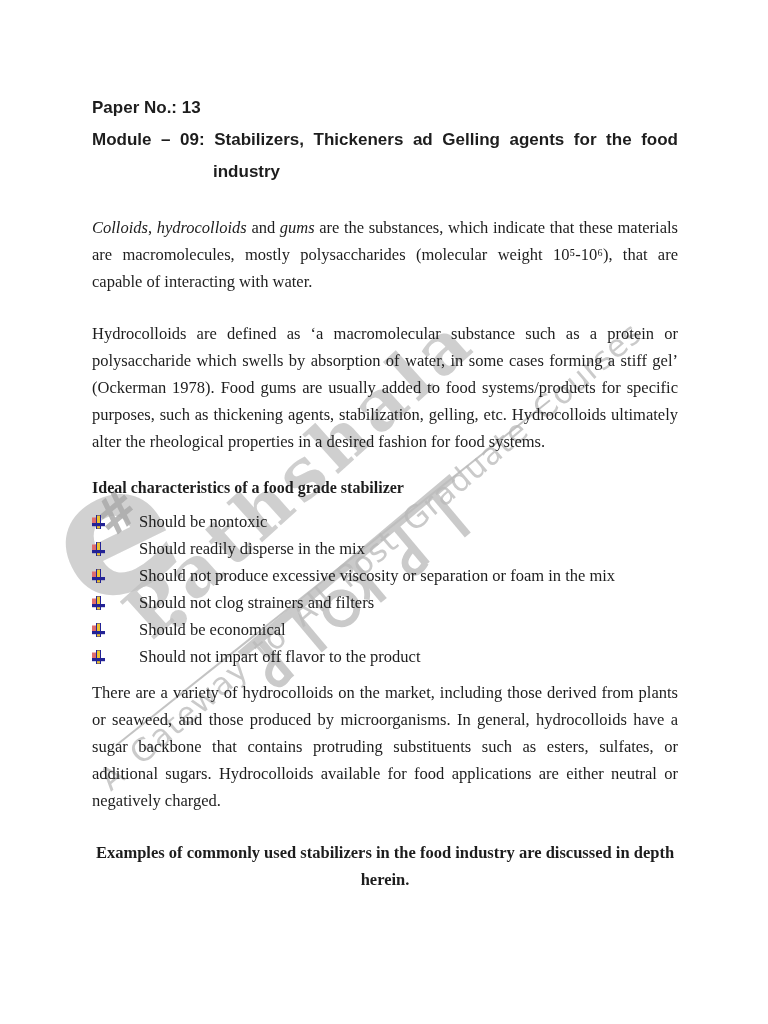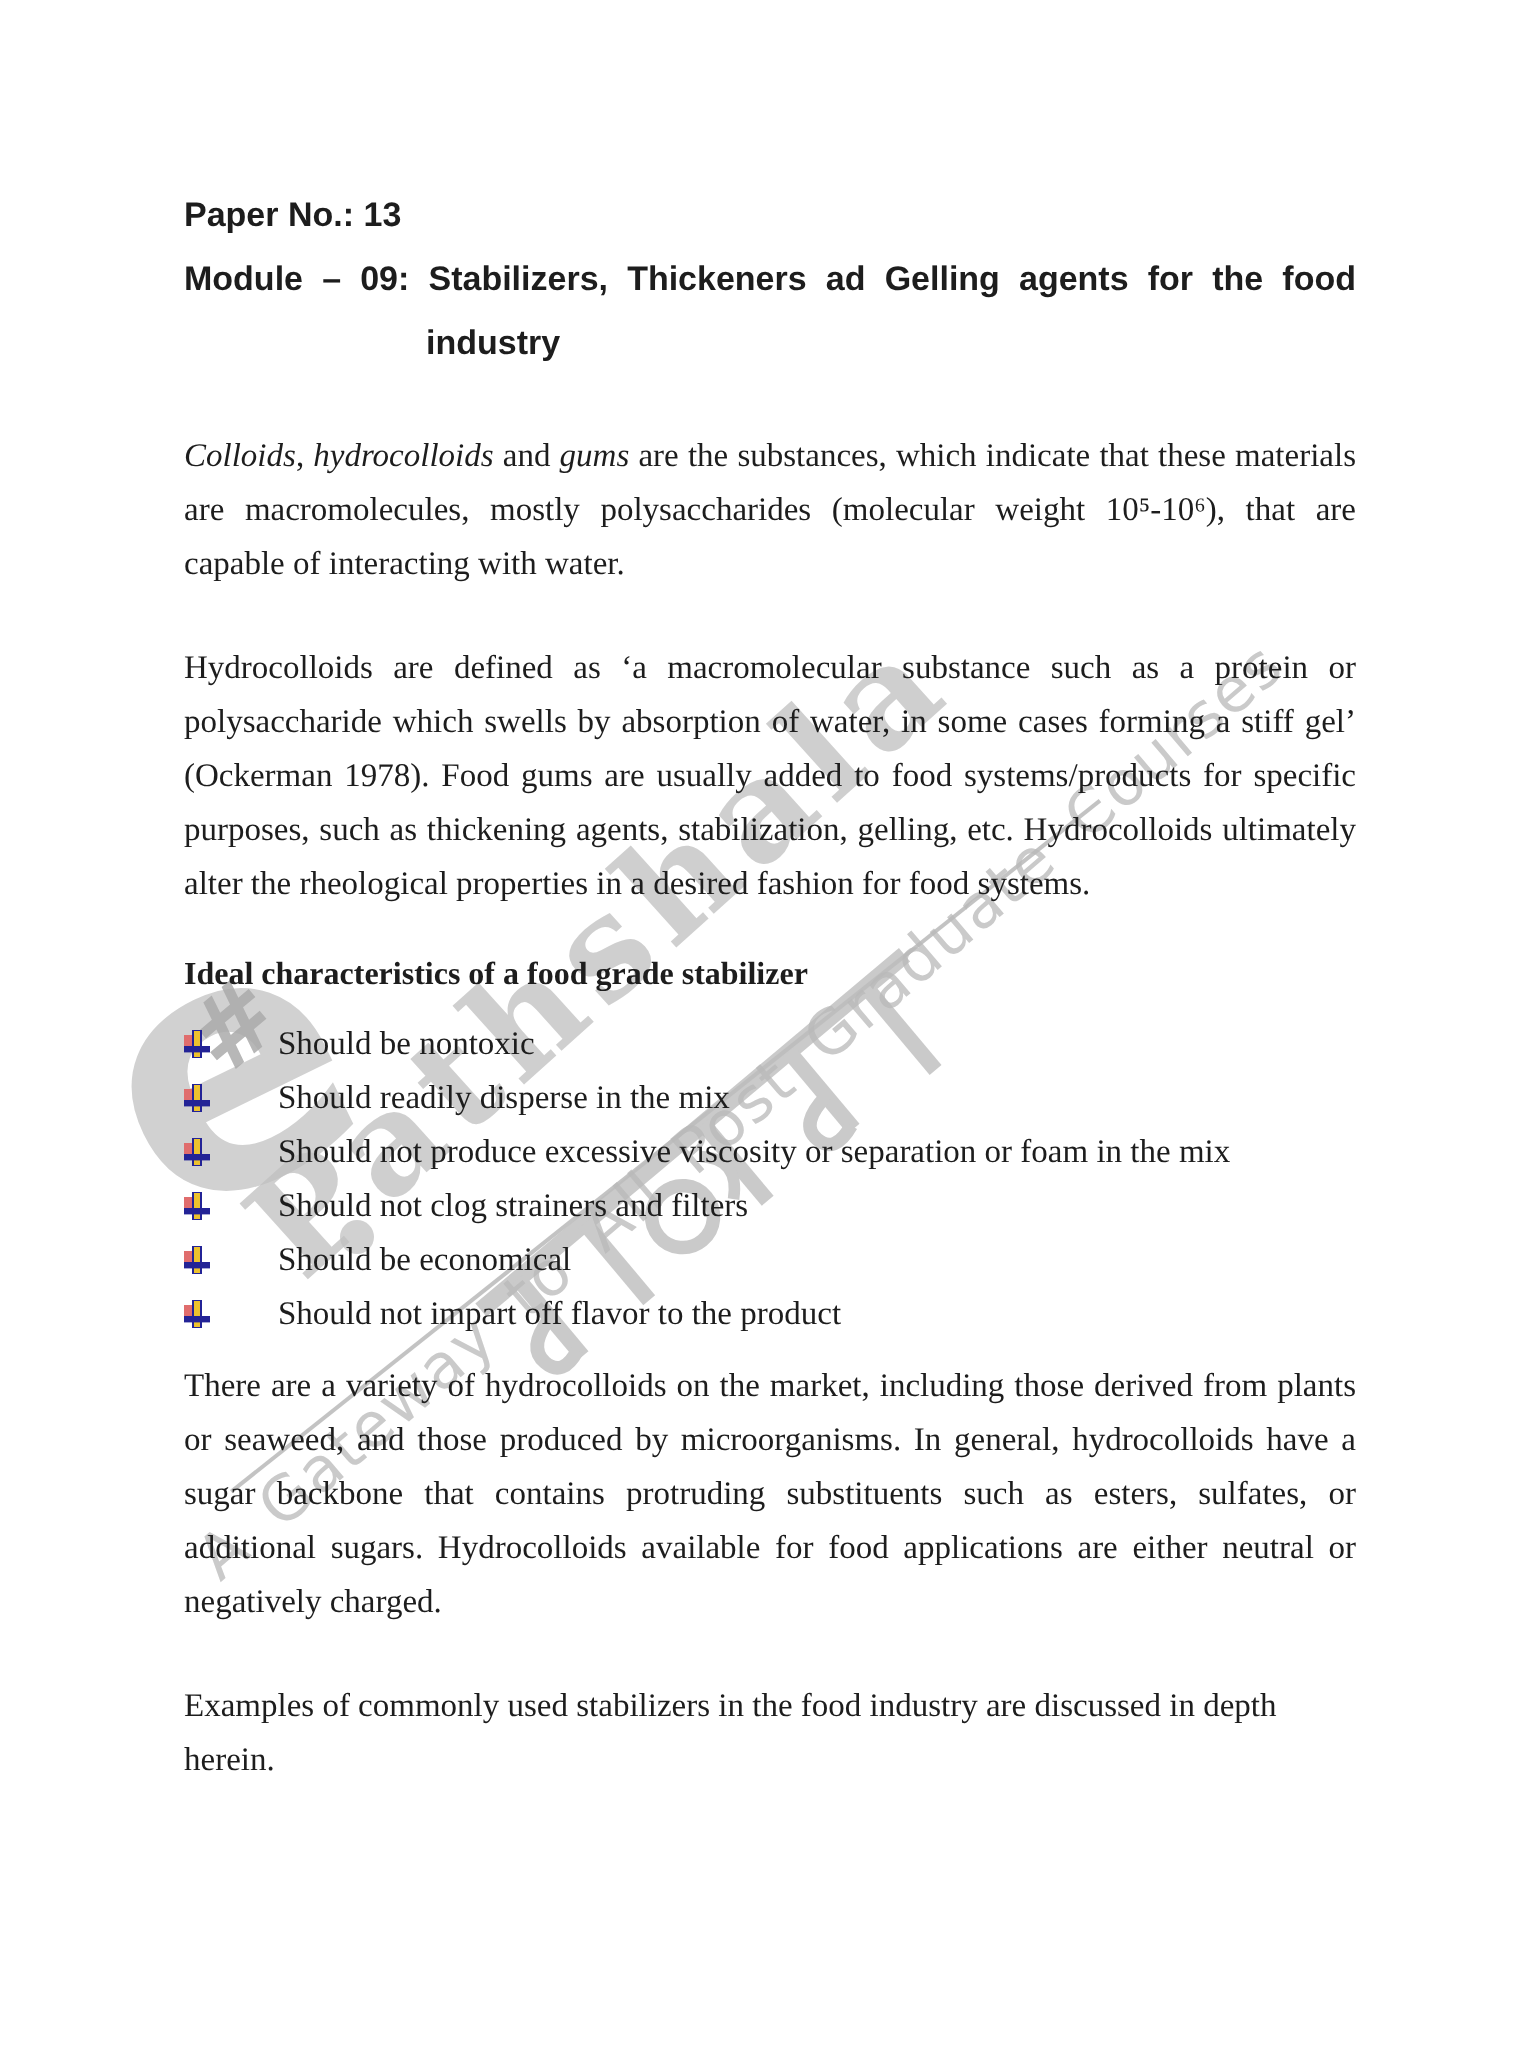--- a/index.html
+++ b/index.html
@@ -49,21 +49,21 @@
   .it{font-style:italic;}
   .mt-intro{margin-top:26px;}
   .mt-hydro{margin-top:25px;}
   .sec-heading{margin:0;font-size:16px;line-height:27px;font-weight:700;}
   .mt-ideal{margin-top:19px;}
   .stab-list{list-style:none;margin:7px 0 0;padding:0;}
   .stab-list li{display:flex;align-items:center;height:27px;font-size:16.5px;}
   .bullet-glyph{width:13px;height:14px;margin-right:34px;flex:none;}
   .mt-types{margin-top:14px;}
   .mt-typespara{margin-top:9px;}
-  .mt-examples{margin-top:25px;text-align:left;}
+  .mt-examples{margin-top:25px;text-align:center;font-weight:bold;}
 </style>
 </head>
 <body>
 
 <div class="page">
 
   <div class="watermark" aria-hidden="true">
     <span class="wm-e">e</span>
     <span class="wm-dot"></span>
     <span class="wm-mark">#</span>

